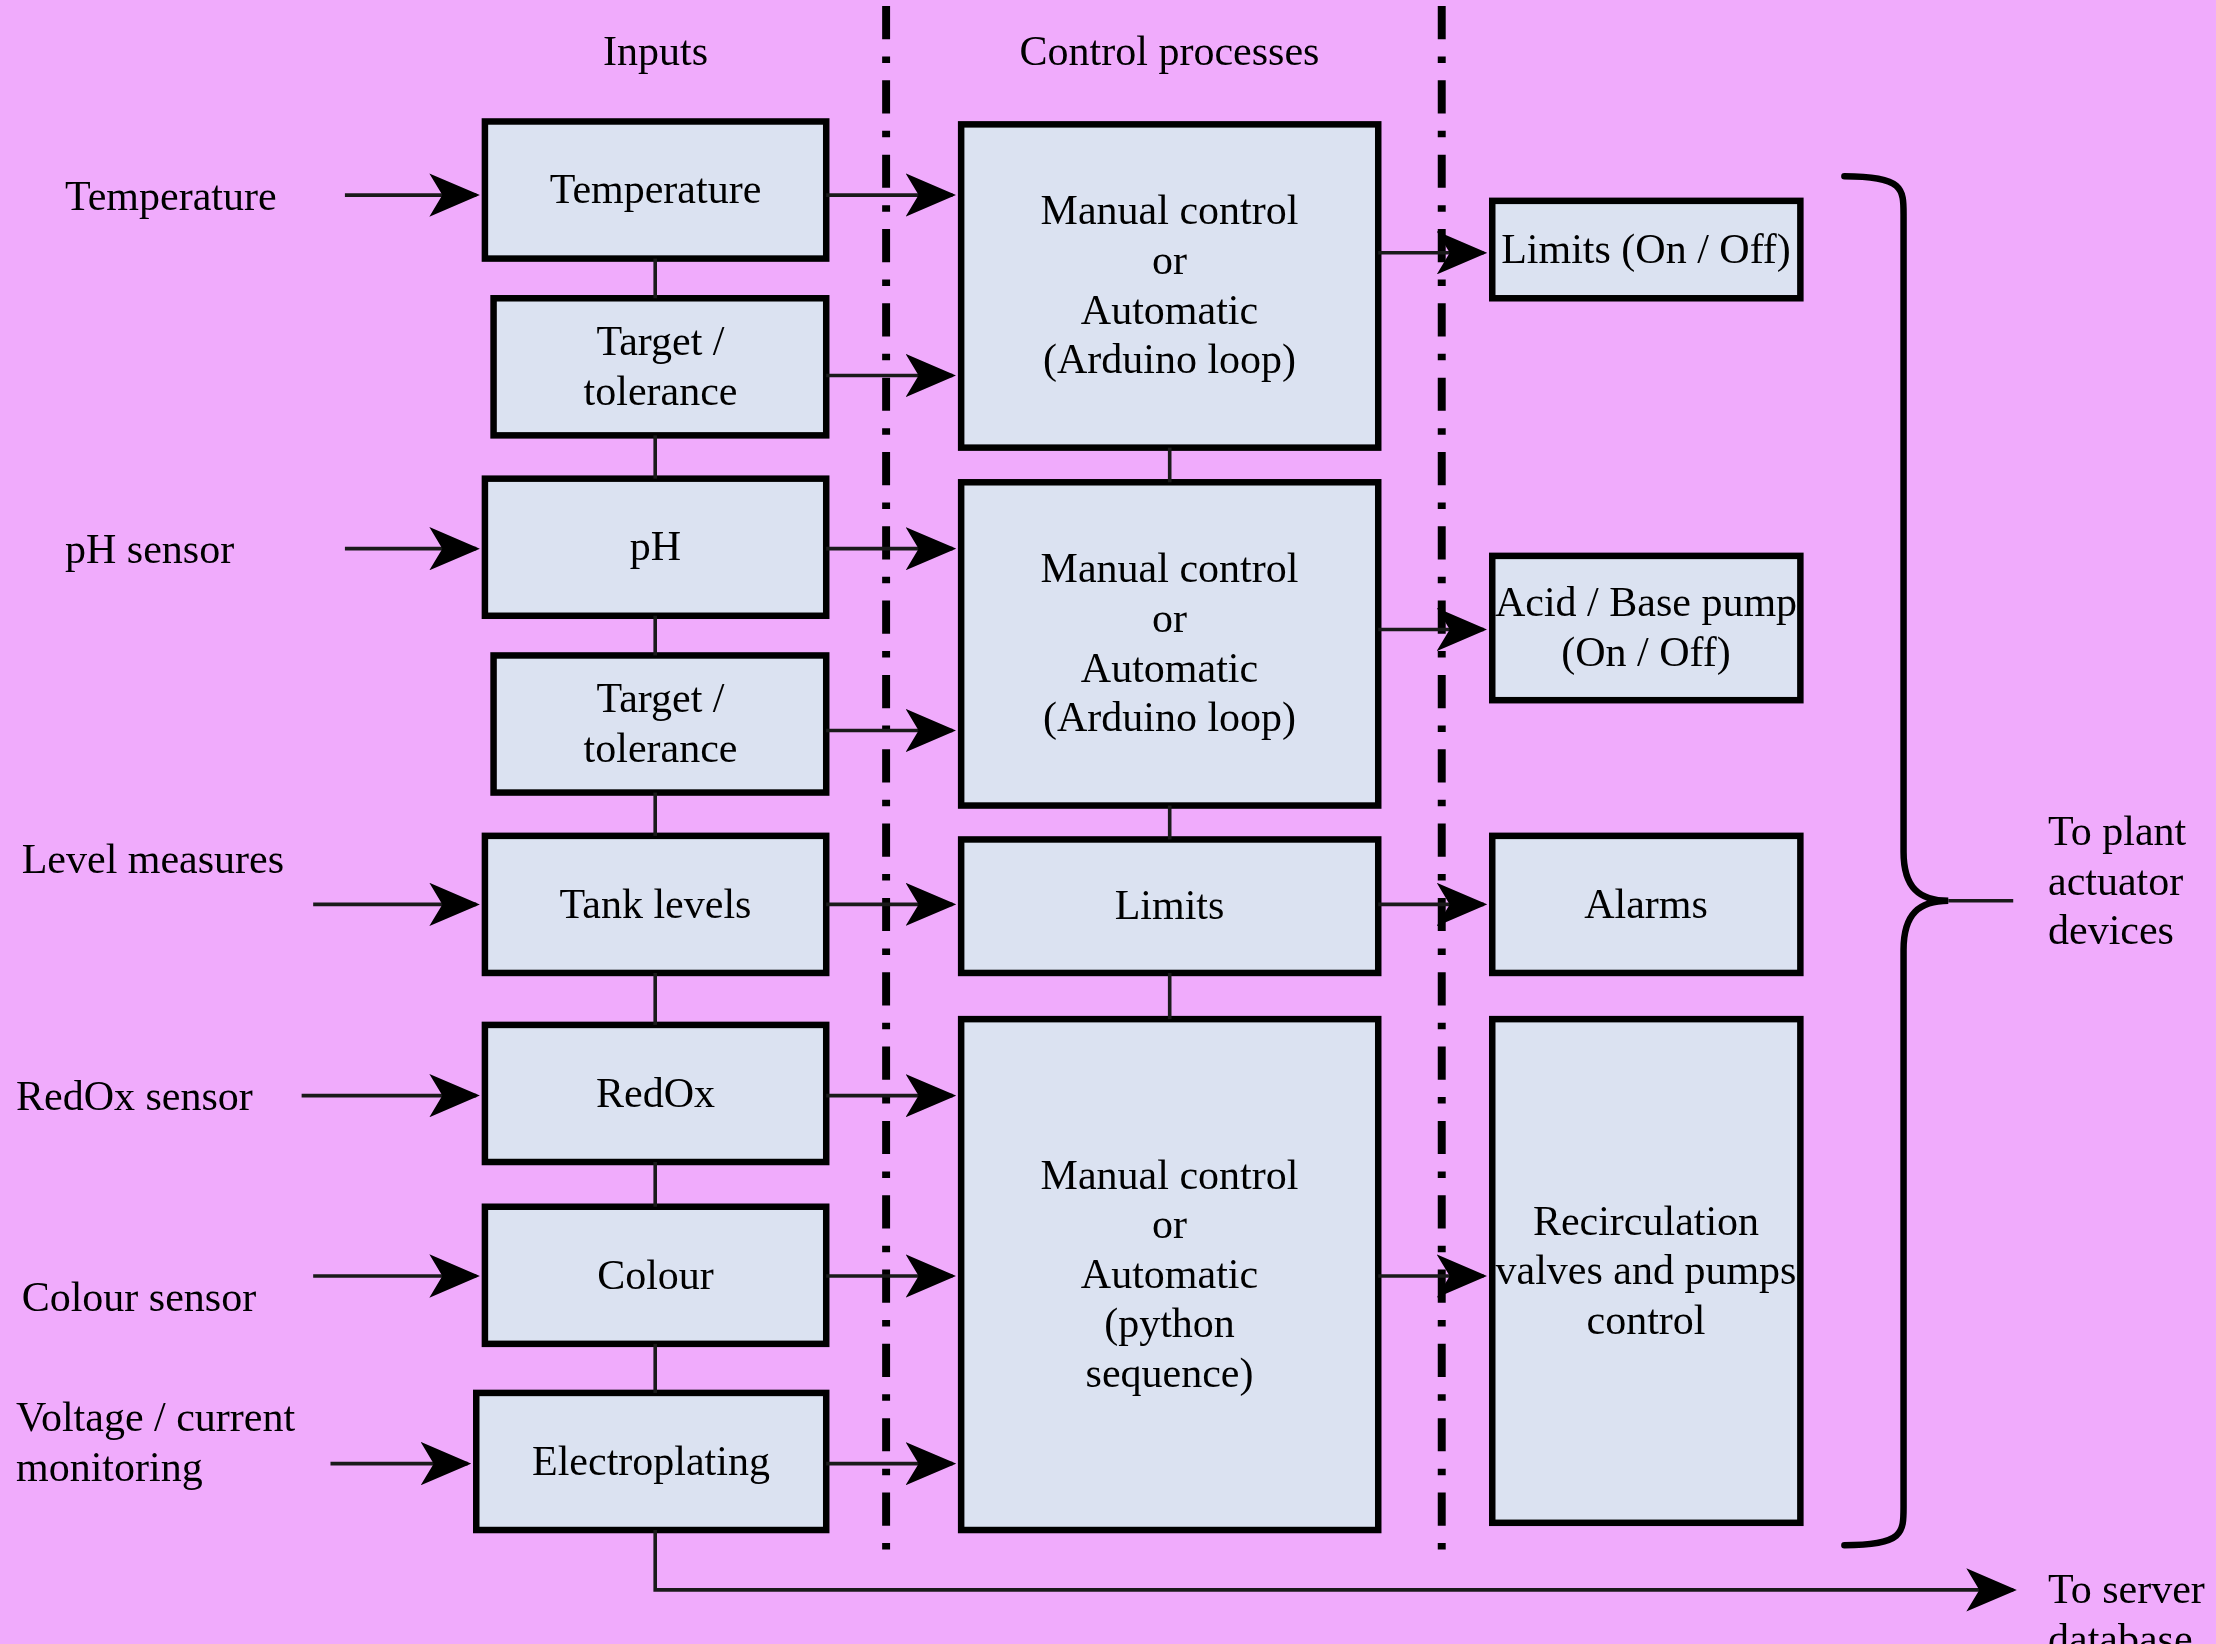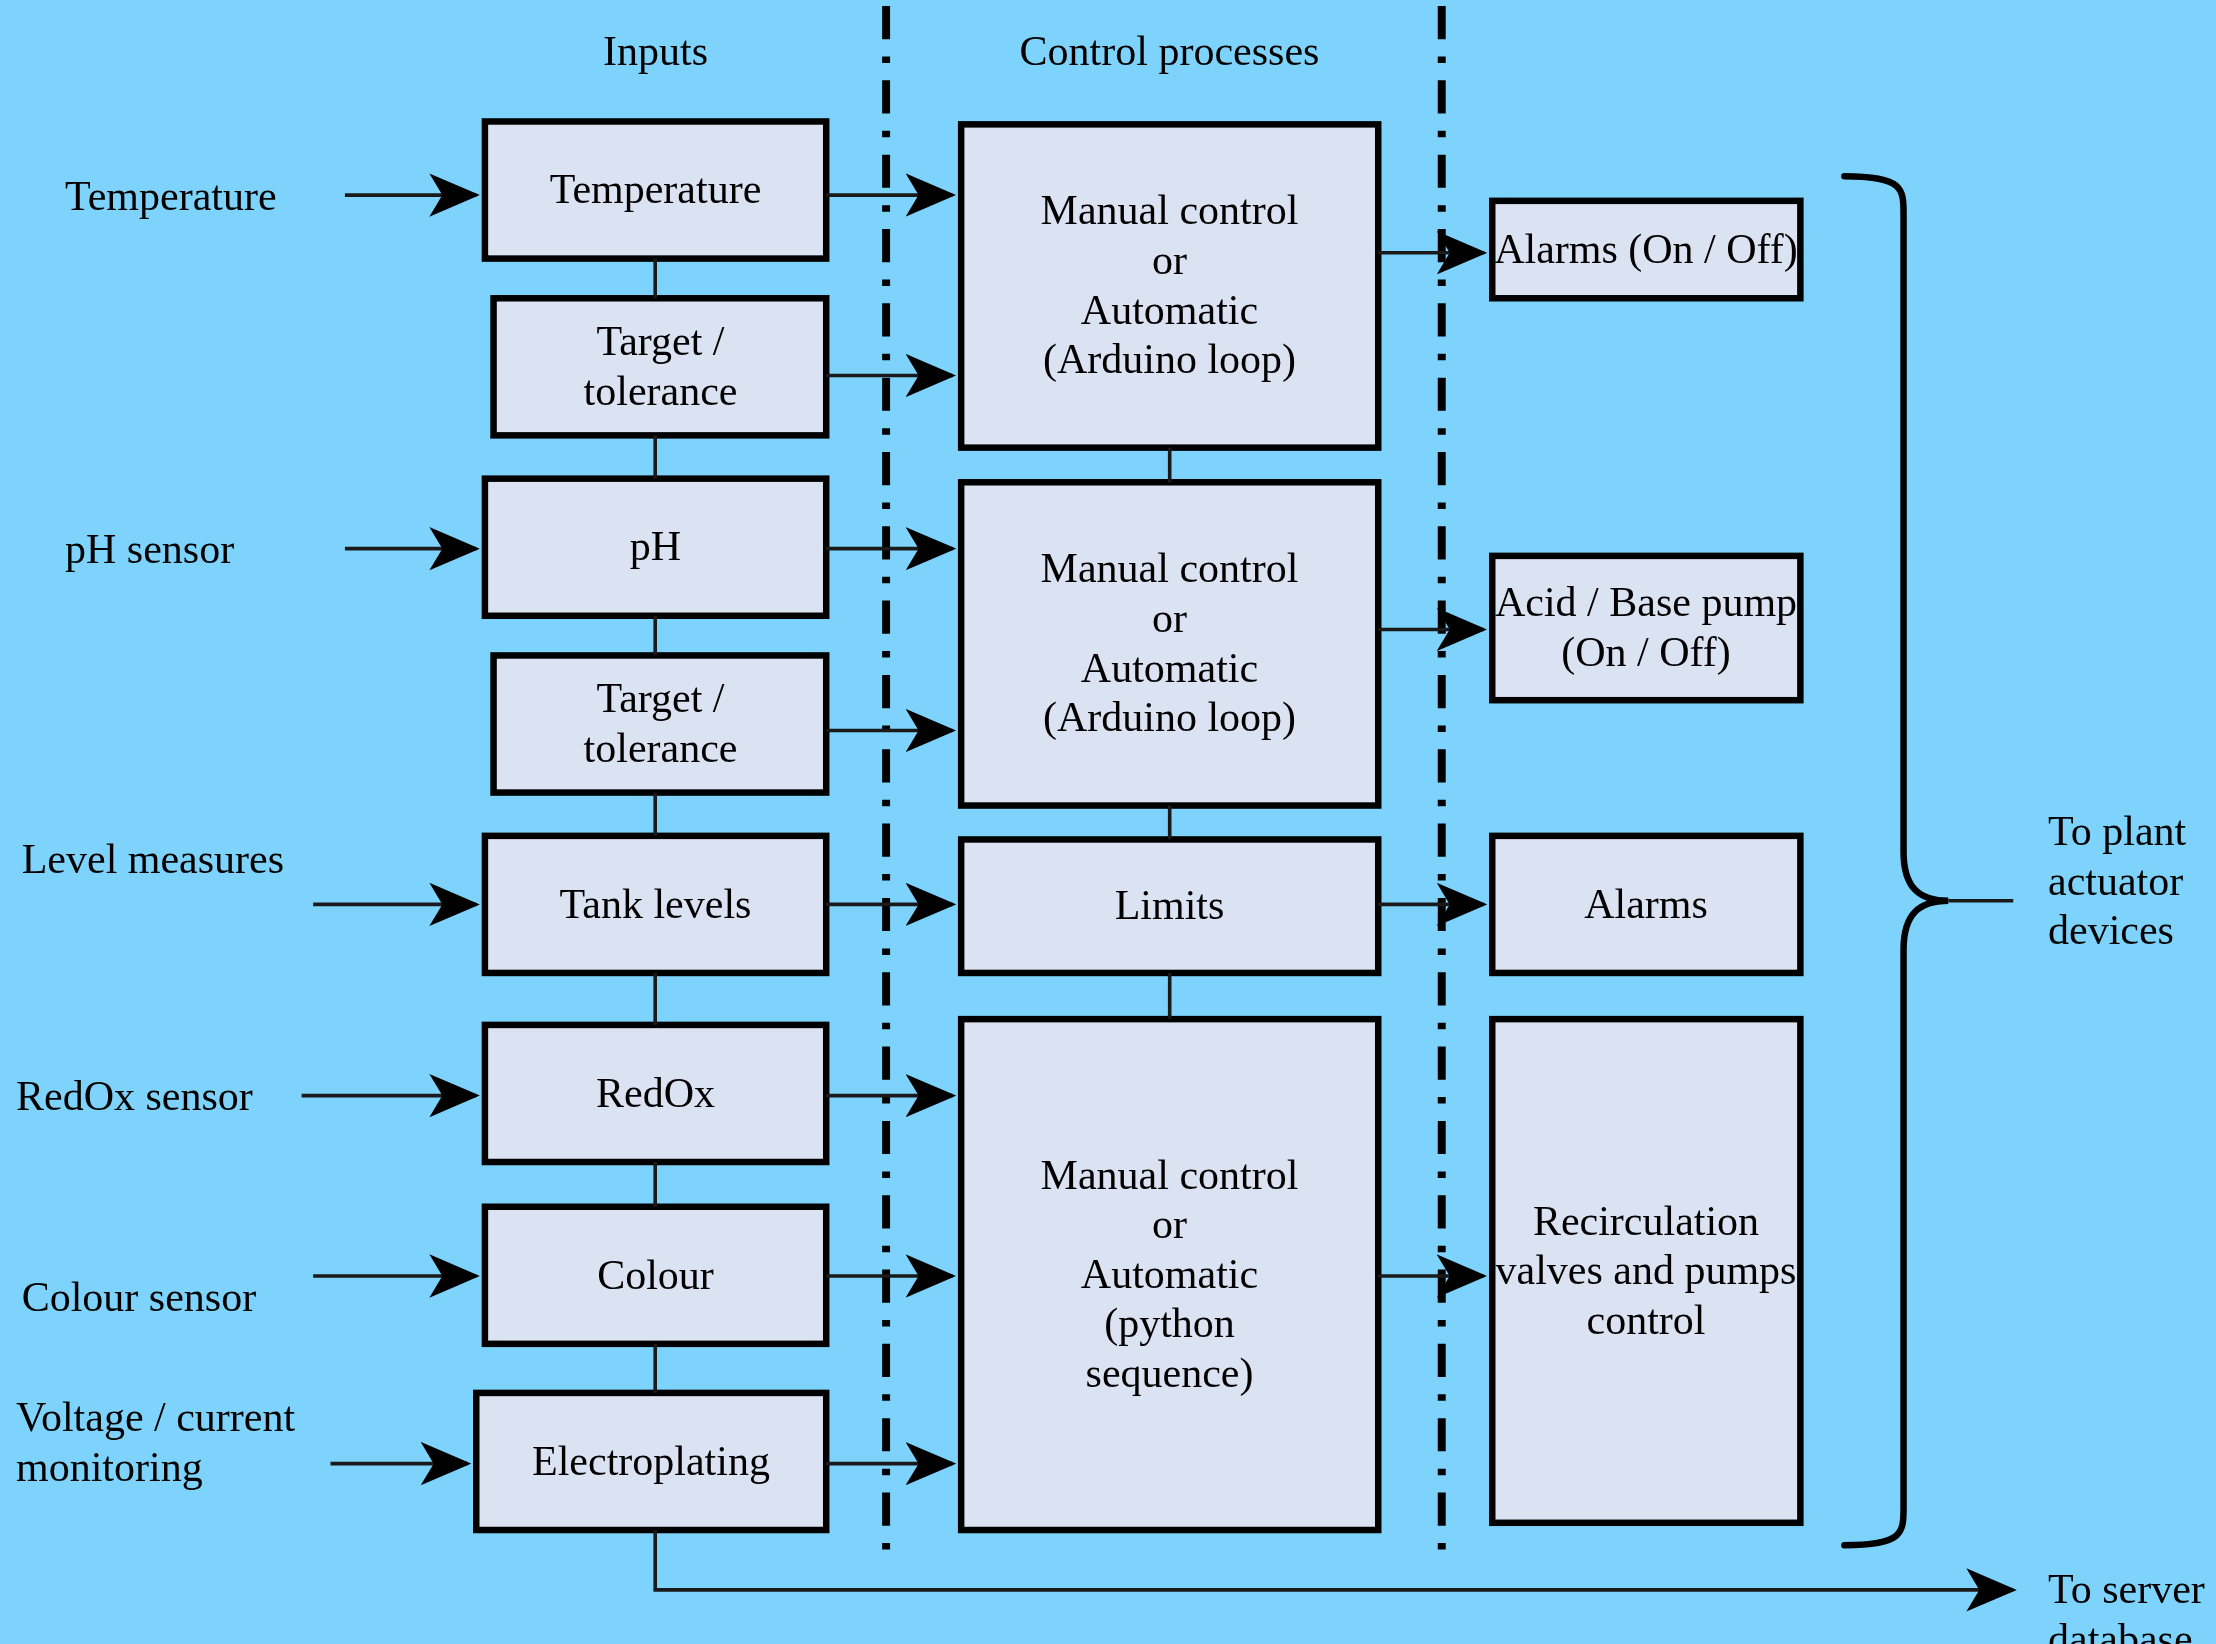--- a/index.html
+++ b/index.html
@@ -1,18 +1,18 @@
 <!DOCTYPE html>
 <html style="font-size:11.5px"><head>
 <meta charset="utf-8">
 <style>
   html,body{margin:0;padding:0;background:#ffffff;}
   body{width:2216px;height:1645px;overflow:hidden;
        font-family:"Liberation Serif","DejaVu Serif",serif;}
-  #stage{position:relative;width:2216px;height:1645px;background:#7dd3fc;}
+  #stage{position:relative;width:2216px;height:1645px;background:#f0abfc;}
   svg#sheet{position:absolute;left:0;top:0;width:2216px;height:1645px;}
   .boxfill{fill:#dbe2f1;stroke:#000000;stroke-width:9;}
   .divider{stroke:#000000;stroke-width:11;fill:none;
            stroke-dasharray:46 24 9 24;stroke-linecap:butt;}
   .link{stroke:#1a1a1a;stroke-width:5;fill:none;}
   .vlink{stroke:#1a1a1a;stroke-width:5;fill:none;}
   .brace{stroke:#000000;stroke-width:9;fill:none;stroke-linecap:round;}
   .arrowhead{fill:#000000;}
   .lbl{position:absolute;color:#000;}
   .colhdr{font-size:42px;text-align:center;}
@@ -193,21 +193,21 @@
       <span style="display:block">Manual control</span>
       <span style="display:block">or</span>
       <span style="display:block">Automatic</span>
       <span style="display:block">(python</span>
       <span style="display:block">sequence)</span>
     </span>
     </div>
 
   <div class="boxtxt" style="left:1492px;top:201px;width:308px;height:97px;">
     <span>
-        <span>Alarms (On / Off)</span>
+        <span>Limits (On / Off)</span>
       </span>
     </div>
 
   <div class="boxtxt" style="left:1492px;top:836px;width:308px;height:137px;">
     <span>
         <span>Alarms</span>
       </span>
     </div>
 
   <div class="boxtxt" style="left:1492px;top:556px;width:308px;height:144px;">

